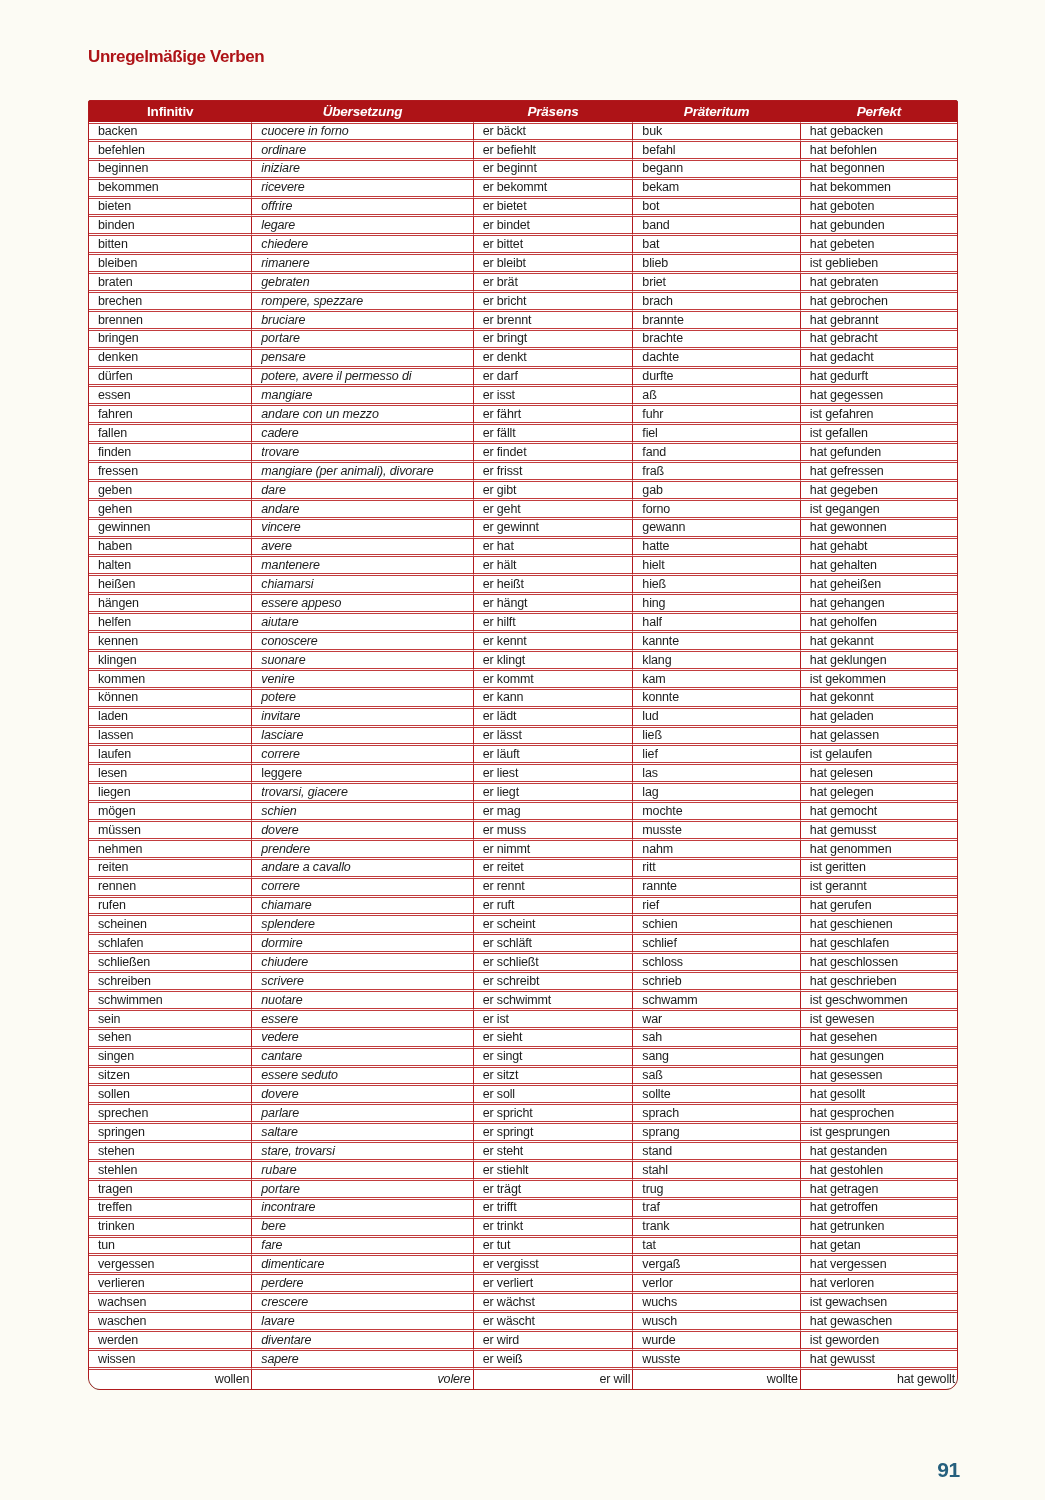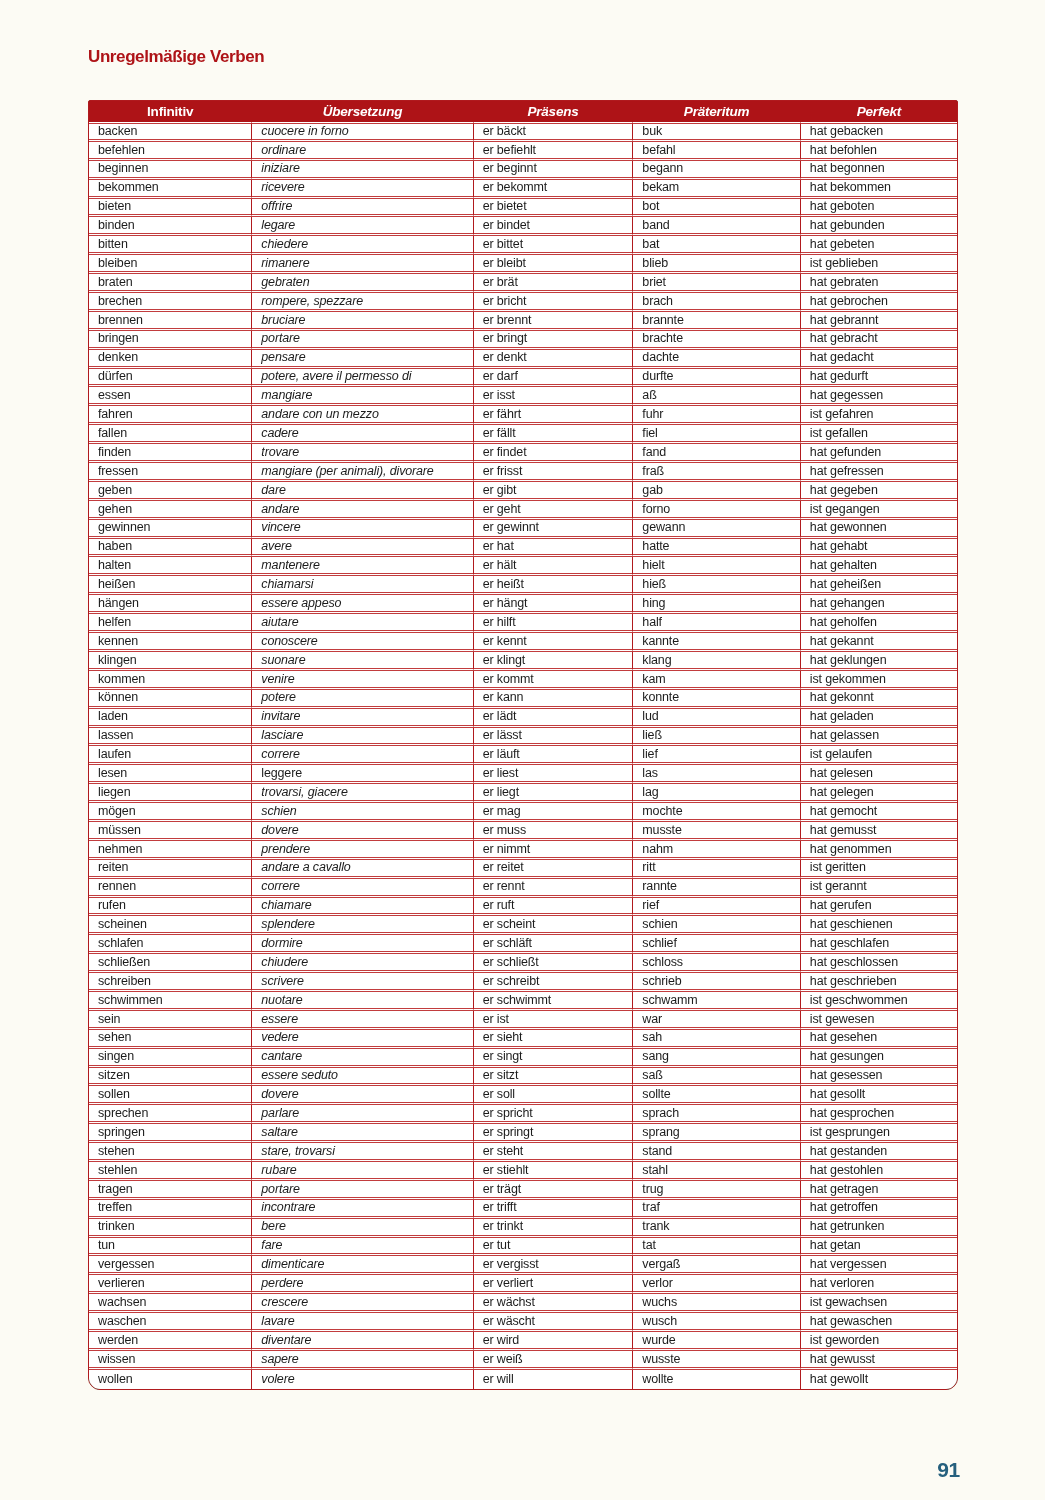--- a/index.html
+++ b/index.html
@@ -57,21 +57,21 @@
     line-height:1;
     letter-spacing:-0.15px;
     vertical-align:middle;
     padding:0 2px 0 9px;
     border-bottom:3px double var(--line-mid);
     white-space:nowrap;
     overflow:hidden;
     background:#fff;
   }
   tbody tr:first-child td{border-top:1px solid var(--line-mid);}
-  tbody tr:last-child td{border-bottom:none;}
+  tbody tr:last-child td{border-bottom:none;text-align:right;}
   tbody td + td, thead th + th{border-left:1.5px solid var(--line-strong);}
   thead th + th{border-left-color:var(--accent);font-style:italic;}
   td.italic{font-style:italic;}
   .page-number{
     position:absolute;right:85px;bottom:18px;
     font-size:21px;font-weight:bold;
     color:var(--page-num);
     letter-spacing:-0.3px;
     margin-left:24px;
   }

